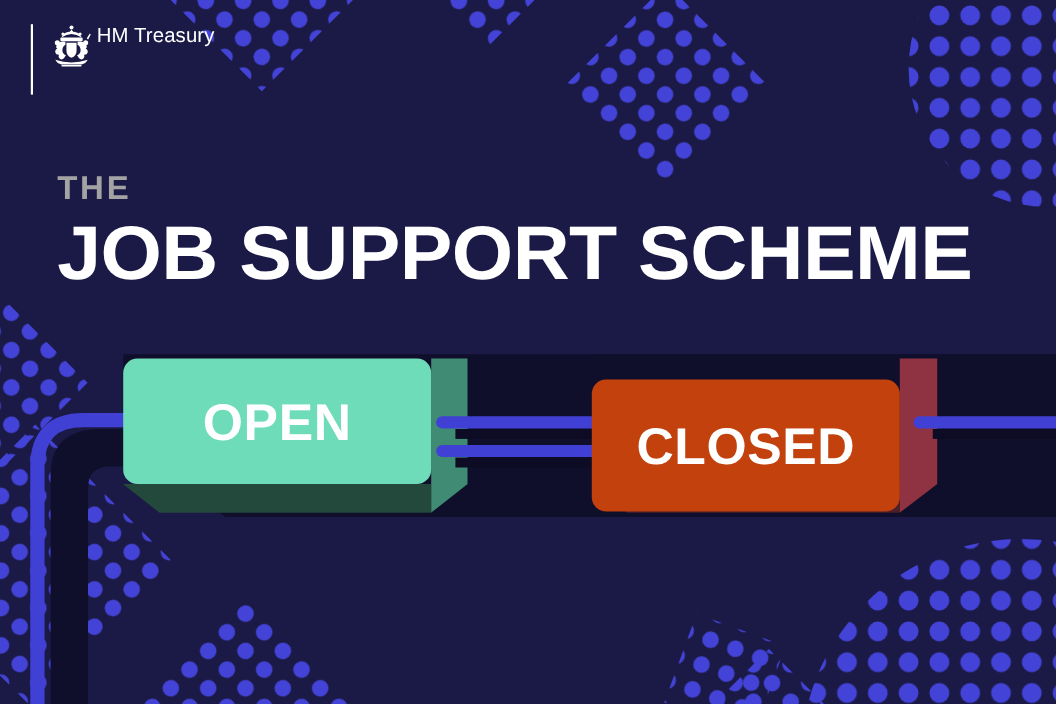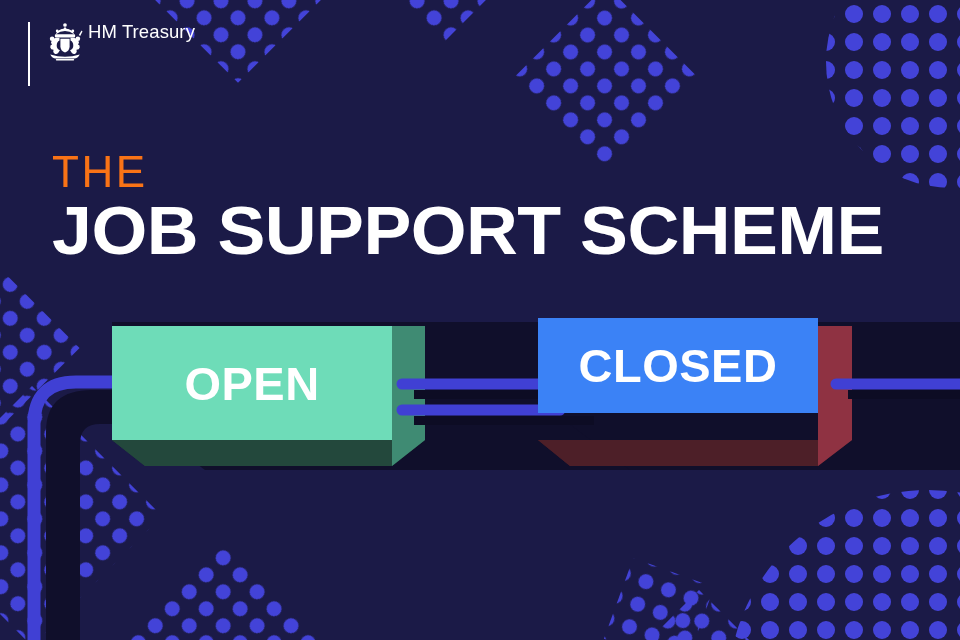--- a/index.html
+++ b/index.html
@@ -55,44 +55,45 @@
     white-space: nowrap;
   }
 
   
   #title-block {
     position: absolute;
     left: 52px;
     top: 150px;
   }
   #eyebrow {
-    color: #f97316;
-    font-size: 44px;
+    color: #a3a3a3;
+    font-size: 30px;
     letter-spacing: 2.5px;
     line-height: 44px;
-    font-weight: 400;
+    font-weight: 700;
   }
   #headline {
     color: #ffffff;
     font-size: 69px;
     font-weight: 700;
     letter-spacing: -0.5px;
     line-height: 74px;
     white-space: nowrap;
     transform: scaleX(1.04);
     transform-origin: left center;
   }
 
   
   .box-group { position: absolute; }
   .box-face-front {
     position: absolute;
     display: flex;
     align-items: center;
     justify-content: center;
+    border-radius: 13px;
   }
   .box-label {
     color: #ffffff;
     font-weight: 700;
     font-size: 47px;
     letter-spacing: 0.5px;
     line-height: 47px;
   }
 </style>
 </head>
@@ -183,21 +184,21 @@
     <line x1="402" y1="384" x2="560" y2="384" stroke="#4040d4" stroke-width="11" stroke-linecap="round"></line>
     <line x1="402" y1="410" x2="560" y2="410" stroke="#4040d4" stroke-width="11" stroke-linecap="round"></line>
   </svg>
 
   <div class="box-group" style="left:0; top:0; width:960px; height:640px;">
     <svg class="layer" viewBox="0 0 960 640" xmlns="http://www.w3.org/2000/svg">
       <polygon points="538,440 852,440 818,466 570,466" fill="#4d1f28"></polygon>
       <polygon points="818,326 852,326 852,440 818,466" fill="#8f3242"></polygon>
       <polygon points="538,440 818,440 818,466 570,466" fill="#4d1f28"></polygon>
     </svg>
-    <div class="box-face-front" style="left:538px; top:318px; width:280px; height:95px; background:#3b82f6;">
+    <div class="box-face-front" style="left:538px; top:345px; width:280px; height:120px; background:#c2410c;">
       <span class="box-label">CLOSED</span>
     </div>
   </div>
 
   <svg class="layer" viewBox="0 0 960 640" xmlns="http://www.w3.org/2000/svg">
     <rect x="848" y="390" width="112" height="9" fill="#0d0c24"></rect>
     <line x1="836" y1="384" x2="960" y2="384" stroke="#4040d4" stroke-width="11" stroke-linecap="round"></line>
   </svg>
 
   <div id="logo">

